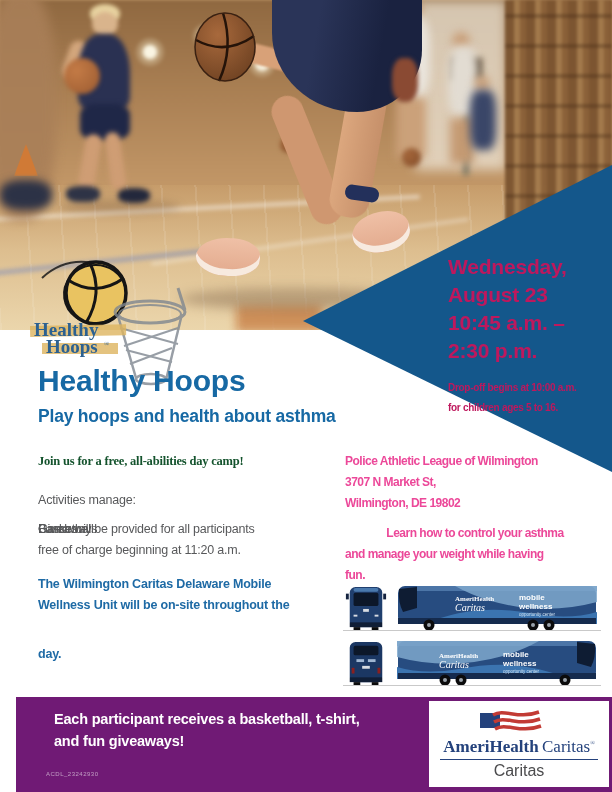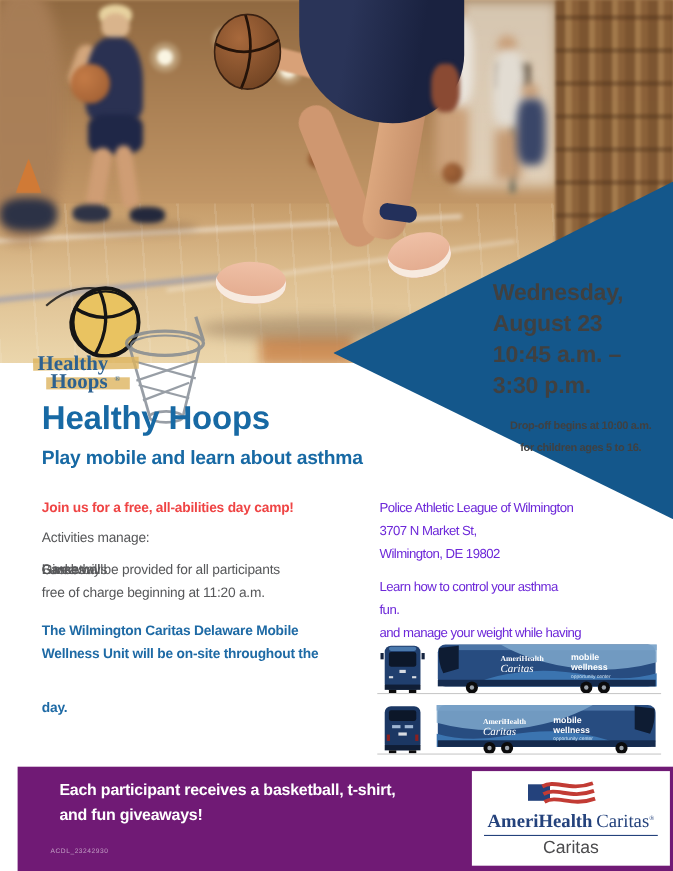--- a/index.html
+++ b/index.html
@@ -71,44 +71,44 @@
   .ph-ankle{left:345px;top:186px;width:34px;height:15px;background:#23305B;border-radius:7px;transform:rotate(8deg);}
   .ph-shoe1{left:352px;top:212px;width:58px;height:40px;border-radius:55% 45% 50% 50%;transform:rotate(-10deg);
     background:linear-gradient(#EFC0A6,#E2A98C);box-shadow:inset 0 -7px 0 #F7EADF;}
   .ph-shoe2{left:196px;top:238px;width:64px;height:38px;border-radius:55% 45% 50% 50%;transform:rotate(4deg);
     background:linear-gradient(#EFC0A6,#E2A98C);box-shadow:inset 0 -7px 0 #F7EADF;}
   .ph-mainball{left:194px;top:12px;width:62px;height:70px;filter:blur(.4px);}
 
   
   .blue-wedge{left:303px;top:165px;width:309px;height:307px;background:#14578B;
     clip-path:polygon(100% 0,0 50.8%,100% 100%);}
-  .banner-text{left:448px;top:253px;width:160px;color:#404040;font-weight:bold;}
+  .banner-text{left:448px;top:253px;width:160px;color:#be185d;font-weight:bold;}
   .banner-text .bl{position:static;display:block;font-size:21px;line-height:28px;letter-spacing:-.2px;white-space:nowrap;}
   .banner-note{position:static;display:block;margin-top:13px;}
-  .banner-note .nl{position:static;display:block;font-size:10px;line-height:20px;letter-spacing:-.3px;white-space:nowrap;text-align:center;}
+  .banner-note .nl{position:static;display:block;font-size:10px;line-height:20px;letter-spacing:-.3px;white-space:nowrap;}
 
   
   .hh-logo{left:28px;top:248px;width:170px;height:150px;}
 
   
   .h1{left:38px;top:364px;font-size:30px;font-weight:bold;color:#1769A4;letter-spacing:-.2px;white-space:nowrap;}
   .h2{left:38px;top:406px;font-size:17.5px;font-weight:bold;color:#1769A4;letter-spacing:-.2px;white-space:nowrap;}
 
   
   .col-left{left:38px;top:451px;width:300px;font-size:12.5px;line-height:21px;color:#57585A;letter-spacing:-.2px;}
   .col-left>div{position:static;}
-  .cl-intro{font-weight:bold;color:#ef4444;margin-bottom:7px;white-space:nowrap;}
+  .cl-intro{font-weight:bold;color:#14532d;margin-bottom:18px;white-space:nowrap;font-family:Liberation Serif, serif;}
   .cl-actlabel{margin-bottom:8px;}
   .cl-bullet{margin:0 0 5px 0;line-height:21px;}
   .cl-bullet .dot{display:inline-block;width:14px;color:#57585A;}
   .cl-lunch{margin-top:7px;white-space:nowrap;}
   .cl-blue{margin-top:13px;font-weight:bold;color:#1E6AA5;white-space:nowrap;}
 
   
-  .col-right{left:345px;top:451px;width:260px;font-size:12px;font-weight:normal;color:#6d28d9;
+  .col-right{left:345px;top:451px;width:260px;font-size:12px;font-weight:bold;color:#ec4899;
     line-height:21px;letter-spacing:-.5px;}
   .col-right>div{position:static;white-space:nowrap;}
   .cr-learn{margin-top:9px;}
 
   
   .bus-row{left:343px;width:260px;height:48px;}
   .bus-row.r1{top:584px;} .bus-row.r2{top:639px;}
   .bus-front{left:0;top:2px;width:46px;height:44px;}
   .bus-side{left:52px;top:0;width:204px;height:46px;}
   .bus-ground{left:0;top:46px;width:258px;height:1px;background:#C9C9C9;}
@@ -195,21 +195,21 @@
       <path d="M29,1 Q40,36 25,69" stroke="#241309" stroke-width="2.5" fill="none"></path>
       <ellipse cx="31" cy="35" rx="30" ry="34" fill="none" stroke="#3A2112" stroke-width="1.5"></ellipse>
     </svg>
   </div>
 
   <div class="blue-wedge"></div>
   <div class="banner-text">
     <span class="bl">Wednesday,</span>
     <span class="bl">August 23</span>
     <span class="bl">10:45 a.m. –</span>
-    <span class="bl">3:30 p.m.</span>
+    <span class="bl">2:30 p.m.</span>
     <span class="banner-note">
       <span class="nl">Drop-off begins at 10:00 a.m.</span>
       <span class="nl">for children ages 5 to 16.</span>
     </span>
   </div>
 
   <svg class="hh-logo" viewBox="0 0 170 150">
     <path d="M14,30 Q38,8 70,16" stroke="#1A1A1A" stroke-width="2" fill="none" opacity=".85"></path>
     <g>
       <ellipse cx="68" cy="45" rx="30" ry="31" fill="#E9C361"></ellipse>
@@ -233,21 +233,21 @@
     <g>
       <rect x="2" y="78" width="96" height="11" fill="#DDB45F" opacity=".8" transform="rotate(-1 2 78)"></rect>
       <rect x="14" y="95" width="76" height="11" fill="#DDB45F" opacity=".8"></rect>
       <text x="6" y="88" font-family="Liberation Serif, serif" font-weight="bold" font-size="19" fill="#2D6190">Healthy</text>
       <text x="18" y="105" font-family="Liberation Serif, serif" font-weight="bold" font-size="19" fill="#2D6190">Hoops</text>
       <text x="76" y="98" font-family="Liberation Serif, serif" font-size="7" fill="#2D6190">®</text>
     </g>
   </svg>
 
   <div class="h1">Healthy Hoops</div>
-  <div class="h2">Play mobile and learn about asthma</div>
+  <div class="h2">Play hoops and health about asthma</div>
 
   <div class="col-left">
     <div class="cl-intro">Join us for a free, all-abilities day camp!</div>
     <div class="cl-actlabel">Activities manage:</div>
     <div class="cl-bullet">
       <span class="dot">·</span>
         <span>Basketball</span>
     </div>
     <div class="cl-bullet">
       <span class="dot">·</span>
@@ -266,23 +266,23 @@
       <div style="position:static;">Wellness Unit will be on-site throughout the</div>
       <div style="position:static;margin-top:28px;">day.</div>
     </div>
   </div>
 
   <div class="col-right">
     <div>Police Athletic League of Wilmington</div>
     <div>3707 N Market St,</div>
     <div>Wilmington, DE 19802</div>
     <div class="cr-learn">
-      <div style="position:static;">Learn how to control your asthma</div>
+      <div style="position:static;text-align:center;">Learn how to control your asthma</div>
+      <div style="position:static;">and manage your weight while having</div>
       <div style="position:static;">fun.</div>
-      <div style="position:static;">and manage your weight while having</div>
     </div>
   </div>
 
   <div class="bus-row r1">
     <svg class="bus-front" viewBox="0 0 46 46">
       <rect x="2" y="8" width="3" height="6" fill="#14233F"></rect>
         <rect x="41" y="8" width="3" height="6" fill="#14233F"></rect>
       <rect x="6" y="1" width="34" height="42" rx="6" fill="#203F6E"></rect>
       <rect x="10" y="2" width="26" height="4" rx="2" fill="#4A79AD"></rect>
       <rect x="10" y="7" width="26" height="14" rx="2" fill="#0C1729"></rect>

